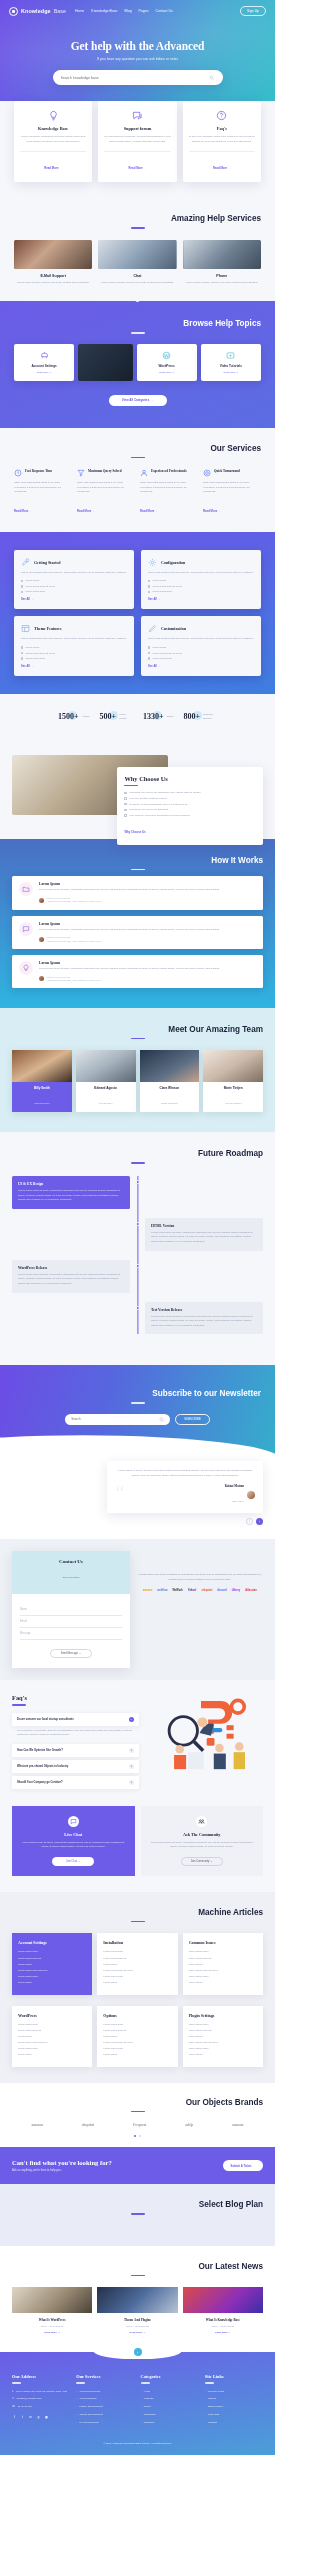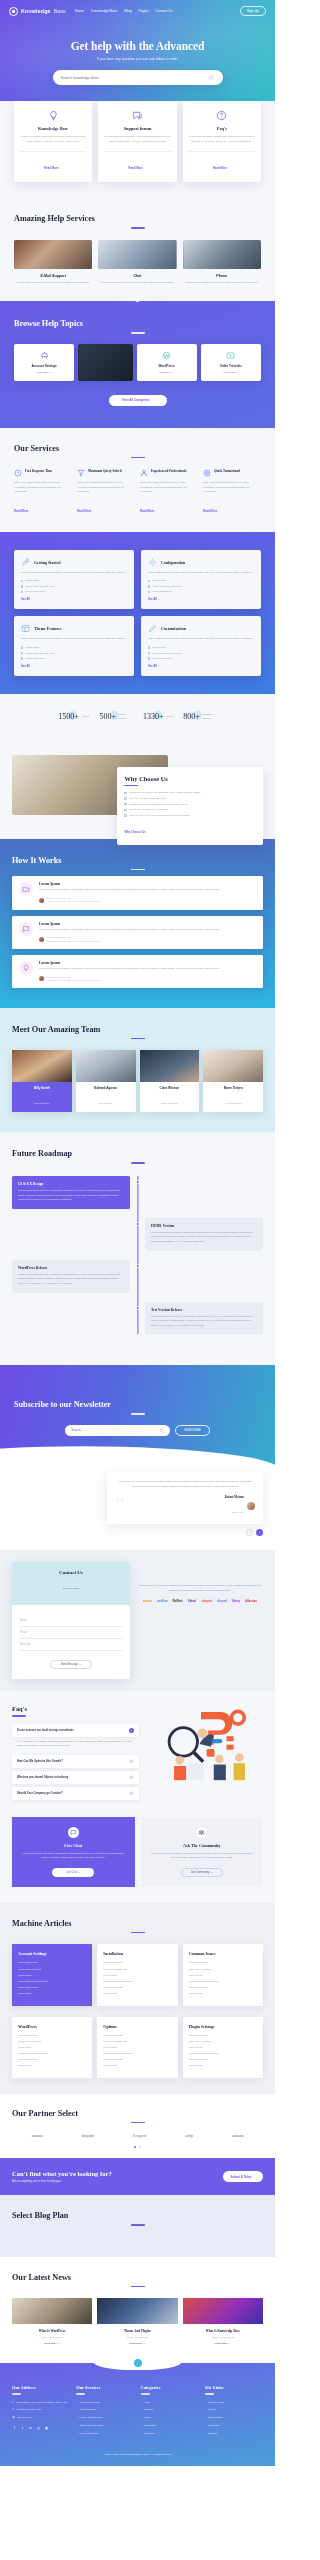--- a/index.html
+++ b/index.html
@@ -25,21 +25,21 @@
   .hero h1{color:#fff;font-size:11.5px;font-weight:bold;letter-spacing:-.1px;font-family:"Liberation Serif",serif;}
   .hero p{color:rgba(255,255,255,.88);font-size:3.5px;margin-top:5px;}
   .hero-search{margin:9px auto 0;max-width:170px;background:#fff;border-radius:11px;height:15px;display:flex;align-items:center;padding:0 8px;box-shadow:0 4px 12px rgba(40,20,90,.13);}
   .hero-search input{border:0;outline:0;flex:1;font-size:3.6px;color:#8d93a8;font-family:inherit;background:transparent;}
   .mag{width:5.5px;height:5.5px;flex:none;}
   .mag circle,.mag line{stroke:#9aa0b4;fill:none;stroke-width:1.6;}
 
   
   .sec{position:relative;padding:16px 14px;}
   .bg-light{background:#f6f7fb;}
-  .h2{text-align:left;font-family:Liberation Serif, serif;font-weight:bold;font-size:8.2px;color:#1d2139;}
+  .h2{text-align:right;font-family:Liberation Sans, sans-serif;font-weight:bold;font-size:8.2px;color:#1d2139;}
   .h2.w{color:#fff;}
   .u{width:14px;height:1.4px;background:#6c5ce7;border-radius:1px;margin:4px auto 0;}
   .u.w{background:rgba(255,255,255,.85);}
   .lorem{font-size:2.5px;line-height:1.85;color:#9097ad;}
   .lorem.w{color:rgba(255,255,255,.8);}
   .readmore{font-size:2.8px;color:#6c5ce7;font-weight:bold;}
   .row{display:flex;gap:6px;}
 
   
   .hero-cards{position:relative;z-index:4;margin-top:-30px;padding:0 14px 16px;display:flex;gap:6px;background:linear-gradient(#f6f7fb,#f6f7fb);}
@@ -84,21 +84,21 @@
   .doc .ic{width:9px;height:9px;flex:none;color:#7aa7e8;}
   .doc h5{font-size:4px;color:#1d2139;font-weight:bold;font-family:"Liberation Serif",serif;}
   .doc li{list-style:none;font-size:2.4px;color:#9097ad;margin-top:2.5px;display:flex;gap:2px;align-items:center;}
   .doc li b{display:inline-block;width:2.4px;height:2.4px;border:.5px solid #c4c9d8;flex:none;}
   .doc .see{font-size:2.7px;color:#6c5ce7;font-weight:bold;margin-top:5px;display:block;}
 
   
   .stats{display:flex;justify-content:center;gap:10px;padding:18px 10px;background:#f6f7fb;}
   .st{display:flex;align-items:center;gap:3px;position:relative;}
   .st .blob{position:absolute;left:10px;top:-1px;width:9px;height:9px;border-radius:50%;background:#bfe4f5;opacity:.75;}
-  .st .n{font-family:"Liberation Serif",serif;font-size:8px;font-weight:normal;color:#1d2139;position:relative;z-index:2;}
+  .st .n{font-family:"Liberation Serif",serif;font-size:8px;font-weight:bold;color:#1d2139;position:relative;z-index:2;}
   .st .l{font-size:2.4px;color:#9097ad;line-height:1.3;max-width:14px;}
 
   
   .why{background:#f6f7fb;padding:16px 12px 20px;position:relative;}
   .why-wrap{position:relative;}
   .why-img{width:62%;height:60px;border-radius:2px;background:linear-gradient(135deg,#e8e2d6,#b9a98f 45%,#6d6253);}
   .play{position:absolute;left:calc(62% - 8px);top:26px;width:9px;height:9px;border-radius:50%;background:#17a2c9;display:flex;align-items:center;justify-content:center;}
   .play i{width:0;height:0;border-left:2.4px solid #fff;border-top:1.6px solid transparent;border-bottom:1.6px solid transparent;margin-left:.6px;}
   .why-card{position:absolute;right:0;top:12px;width:58%;background:#fff;border-radius:2px;box-shadow:0 4px 14px rgba(40,30,90,.12);padding:8px 7px;}
   .why-card h3{font-family:"Liberation Serif",serif;font-size:6.4px;font-weight:bold;color:#1d2139;}
@@ -141,21 +141,21 @@
   .rbox{width:47%;padding:6px;border-radius:1.5px;}
   .rbox h5{font-size:3.6px;font-weight:bold;margin-bottom:3px;font-family:"Liberation Serif",serif;}
   .ri.l .rbox{margin-right:auto;}
   .ri.r .rbox{margin-left:auto;}
   .rbox.p{background:#6c5ce7;}
   .rbox.p h5{color:#fff;}
   .rbox.g{background:#eaecf3;}
   .rbox.g h5{color:#1d2139;}
 
   
-  .news{background:linear-gradient(105deg,#6d4ce6,#5668de 40%,#35aecb 100%);padding:35px 14px 30px;position:relative;overflow:hidden;}
+  .news{background:linear-gradient(105deg,#6d4ce6,#5668de 40%,#35aecb 100%);padding:24px 14px 30px;position:relative;overflow:hidden;}
   .news:after{content:"";position:absolute;left:0;right:0;bottom:-1px;height:24px;background:#fff;clip-path:ellipse(72% 100% at 30% 115%);}
   .nl-row{display:flex;gap:5px;justify-content:center;margin-top:10px;}
   .nl-in{width:105px;height:11px;background:#fff;border-radius:7px;display:flex;align-items:center;padding:0 6px;}
   .nl-in input{border:0;outline:0;flex:1;font-size:3px;color:#9097ad;background:transparent;font-family:inherit;}
   .nl-btn{height:11px;padding:0 8px;border:.7px solid rgba(255,255,255,.9);border-radius:7px;color:#fff;font-size:2.9px;display:flex;align-items:center;}
 
   
   .testi{background:#fff;padding:6px 12px 14px;position:relative;}
   .tcard{margin-left:auto;width:62%;background:#fff;box-shadow:0 3px 12px rgba(40,30,90,.11);padding:8px 8px 7px;position:relative;}
   .tcard .q{position:absolute;left:8px;bottom:10px;font-size:20px;color:#f0f1f6;font-family:"Liberation Serif",serif;line-height:1;}
@@ -966,21 +966,21 @@
           <li>Lorem ipsum</li>
           <li>Lorem ipsum dolor sit lorem</li>
           <li>Lorem ipsum dolor</li>
           <li>Lorem ipsum</li>
         </ul>
       </div>
     </div>
   </section>
 
   <section class="part">
-    <div class="h2">Our Partner Select</div>
+    <div class="h2">Our Objects Brands</div>
     <div class="u"></div>
     <div class="prow">
       <div>amazon</div>
       <div>sitepoint</div>
       <div>Frequent</div>
       <div>adelp</div>
       <div>amazon</div>
     </div>
     <div class="dots">
       <i class="on"></i>

